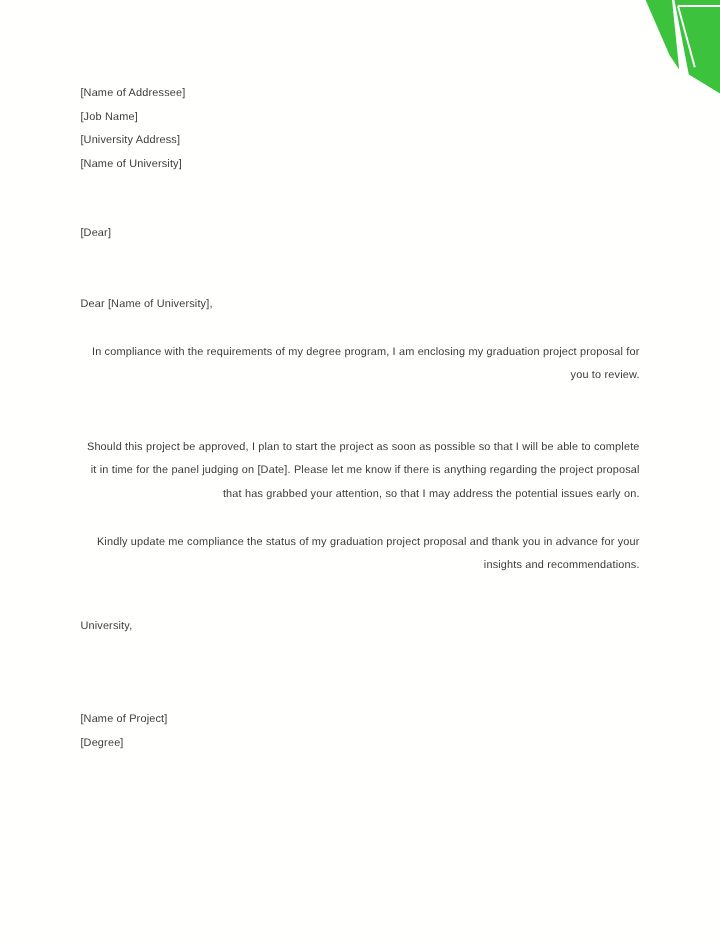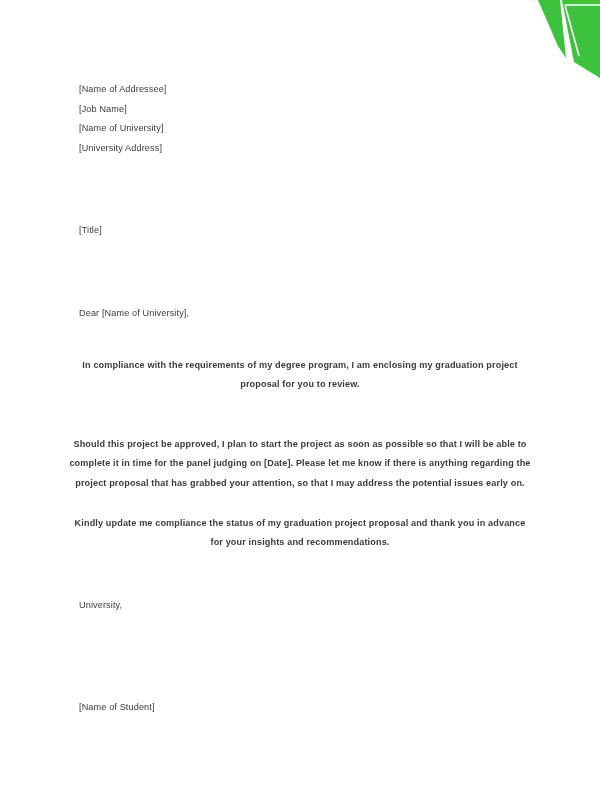--- a/index.html
+++ b/index.html
@@ -38,37 +38,36 @@
     left: 67px;
     top: 68px;
     width: 466px;
     color: #3b3b3b;
     font-size: 9.1px;
     line-height: 19.6px;
     letter-spacing: 0.015em;
   }
 
   .block {
-    margin: 12px;
+    margin: 0;
   }
   .line {
     display: block;
     white-space: pre-wrap;
   }
   .gap-after-addr{ height: 39px; }
   .gap-after-date{ height: 39px; }
   .gap-after-sal { height: 20px; }
   .gap-para      { height: 20px; }
   .gap-before-sincerely { height: 31px; }
   .gap-after-sincerely  { height: 59px; }
 
   p.para {
     margin: 0;
-    text-align: center;
-    font-weight: bold;
+    text-align: right;
   }
 </style>
 </head>
 <body>
 
 <div id="page">
 
   <div id="logo">
     <svg width="70" height="80" viewBox="0 0 70 80" xmlns="http://www.w3.org/2000/svg">
 
@@ -79,28 +78,28 @@
       <polyline points="35,5 70,5" stroke="#ffffff" stroke-width="1.6" fill="none"></polyline>
       <polyline points="35,5 49,56" stroke="#ffffff" stroke-width="1.6" fill="none"></polyline>
     </svg>
   </div>
 
   <div id="letter">
 
     <div class="block">
       <span class="line">[Name of Addressee]</span>
       <span class="line">[Job Name]</span>
+      <span class="line">[University Address]</span>
       <span class="line">[Name of University]</span>
-      <span class="line">[University Address]</span>
     </div>
 
     <div class="gap-after-addr"></div>
 
     <div class="block">
-      <span class="line">[Title]</span>
+      <span class="line">[Dear]</span>
     </div>
 
     <div class="gap-after-date"></div>
 
     <div class="block">
       <span class="line">Dear [Name of University],</span>
     </div>
 
     <div class="gap-after-sal"></div>
 
@@ -119,17 +118,18 @@
 
     <div class="gap-before-sincerely"></div>
 
     <div class="block">
       <span class="line">University,</span>
     </div>
 
     <div class="gap-after-sincerely"></div>
 
     <div class="block">
-      <span class="line">[Name of Student]</span>
+      <span class="line">[Name of Project]</span>
+      <span class="line">[Degree]</span>
     </div>
 
   </div>
 </div>
 
 </body></html>

